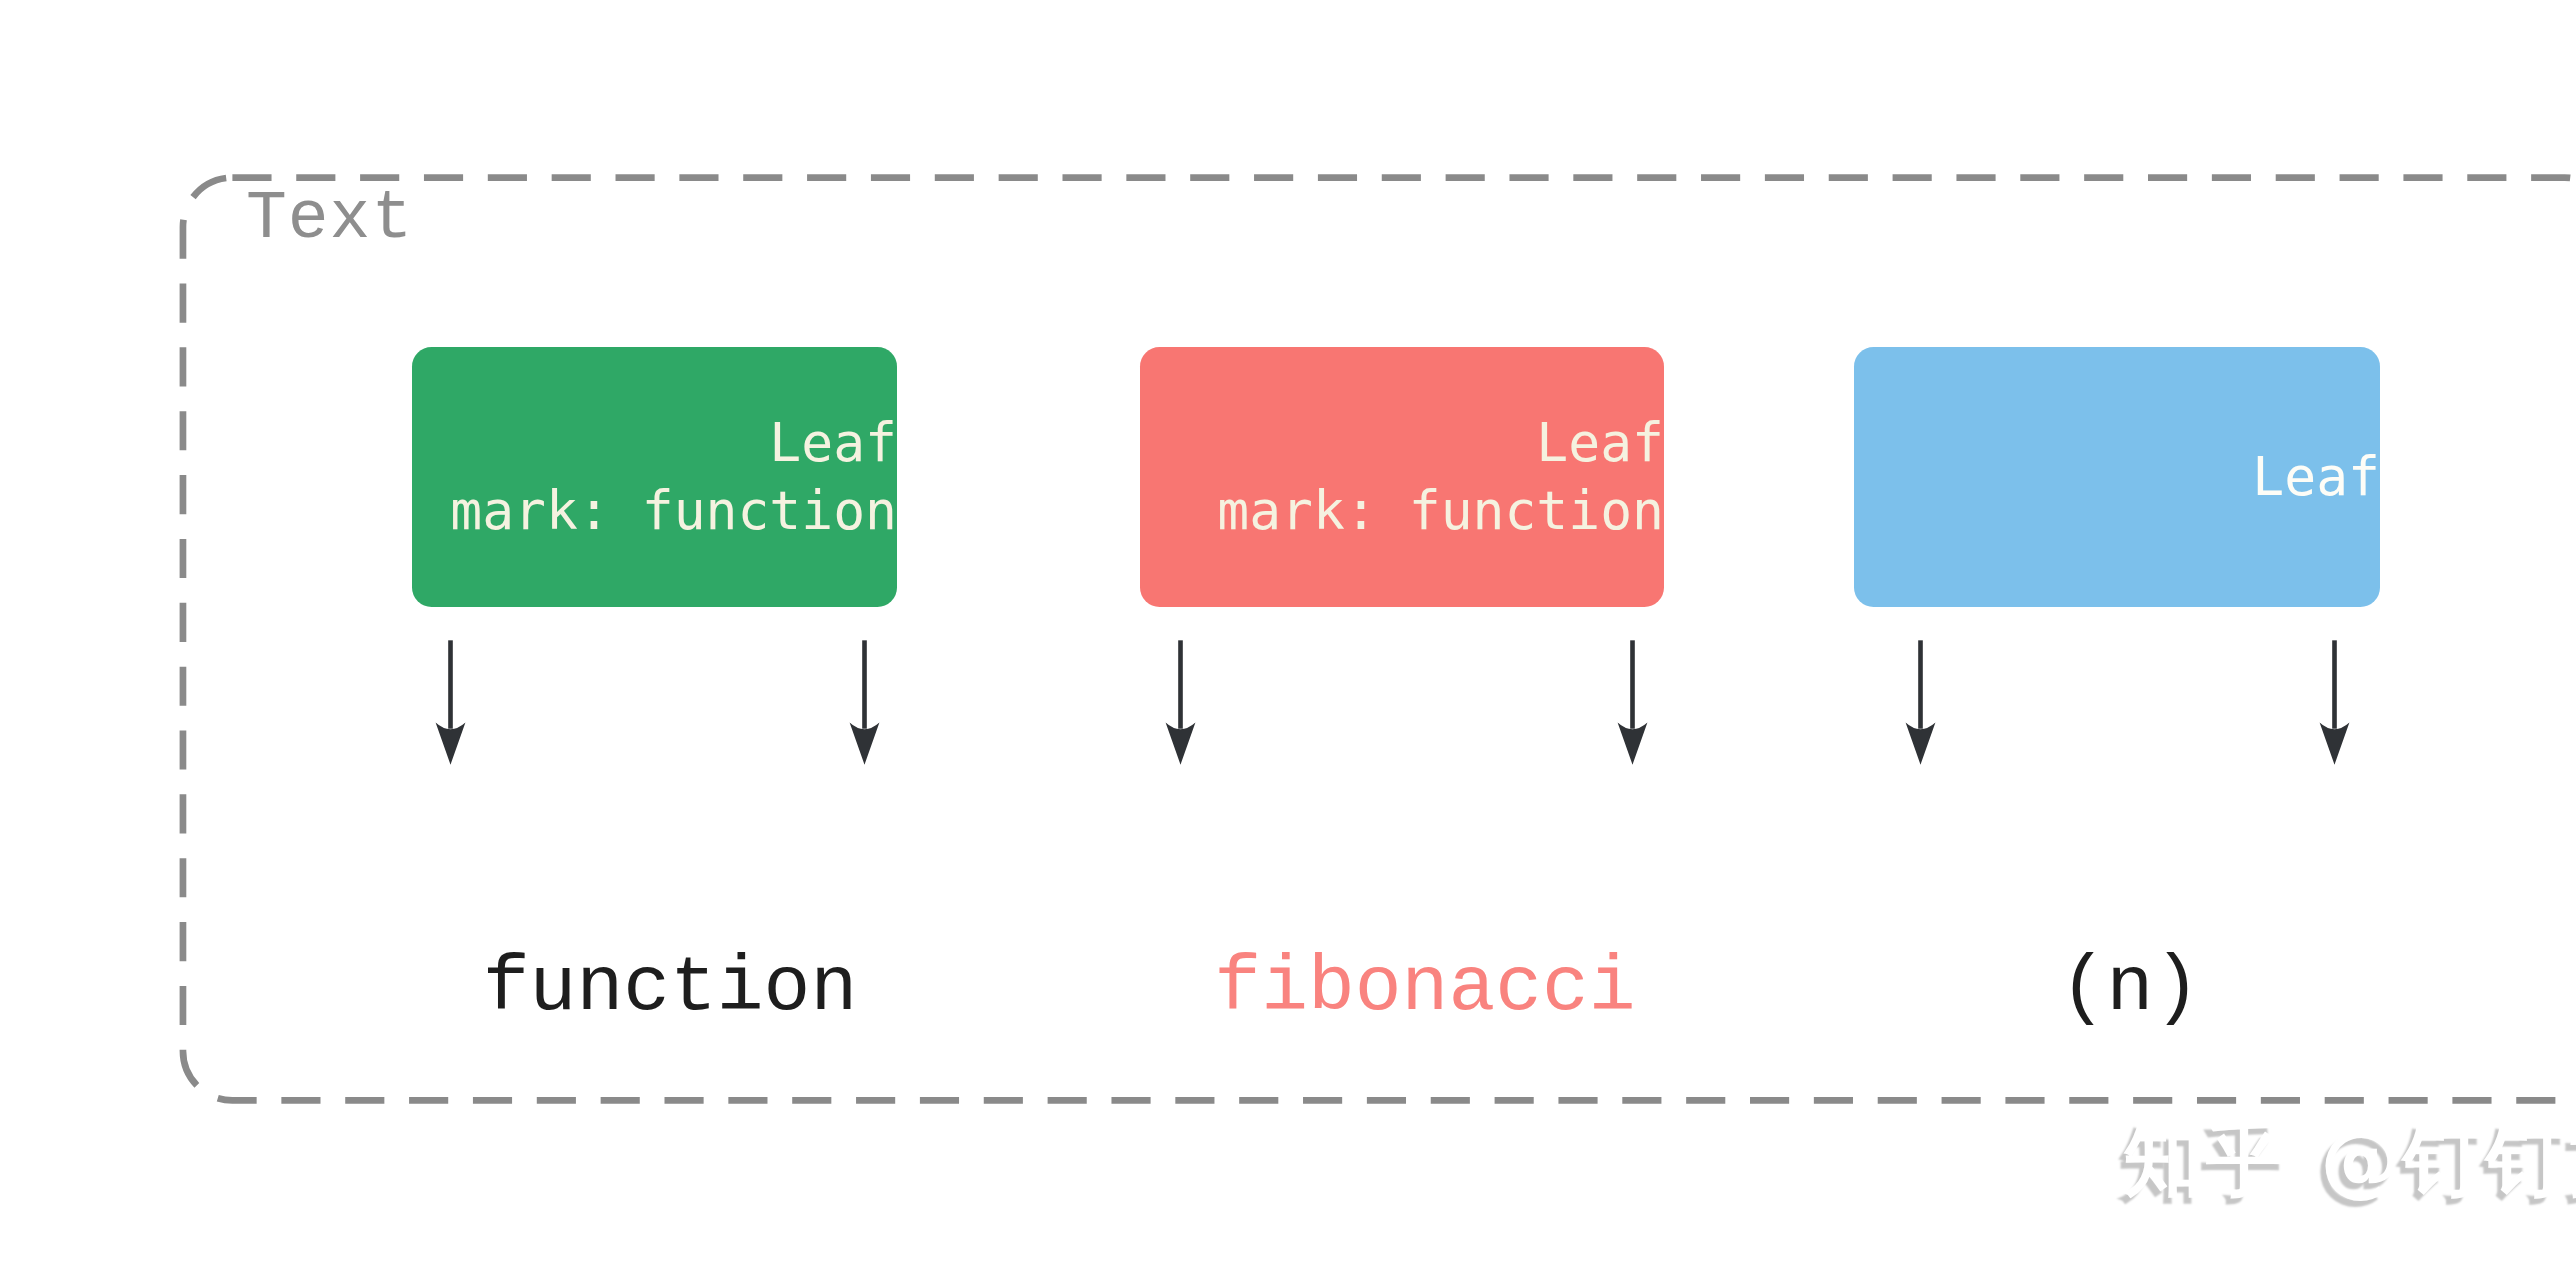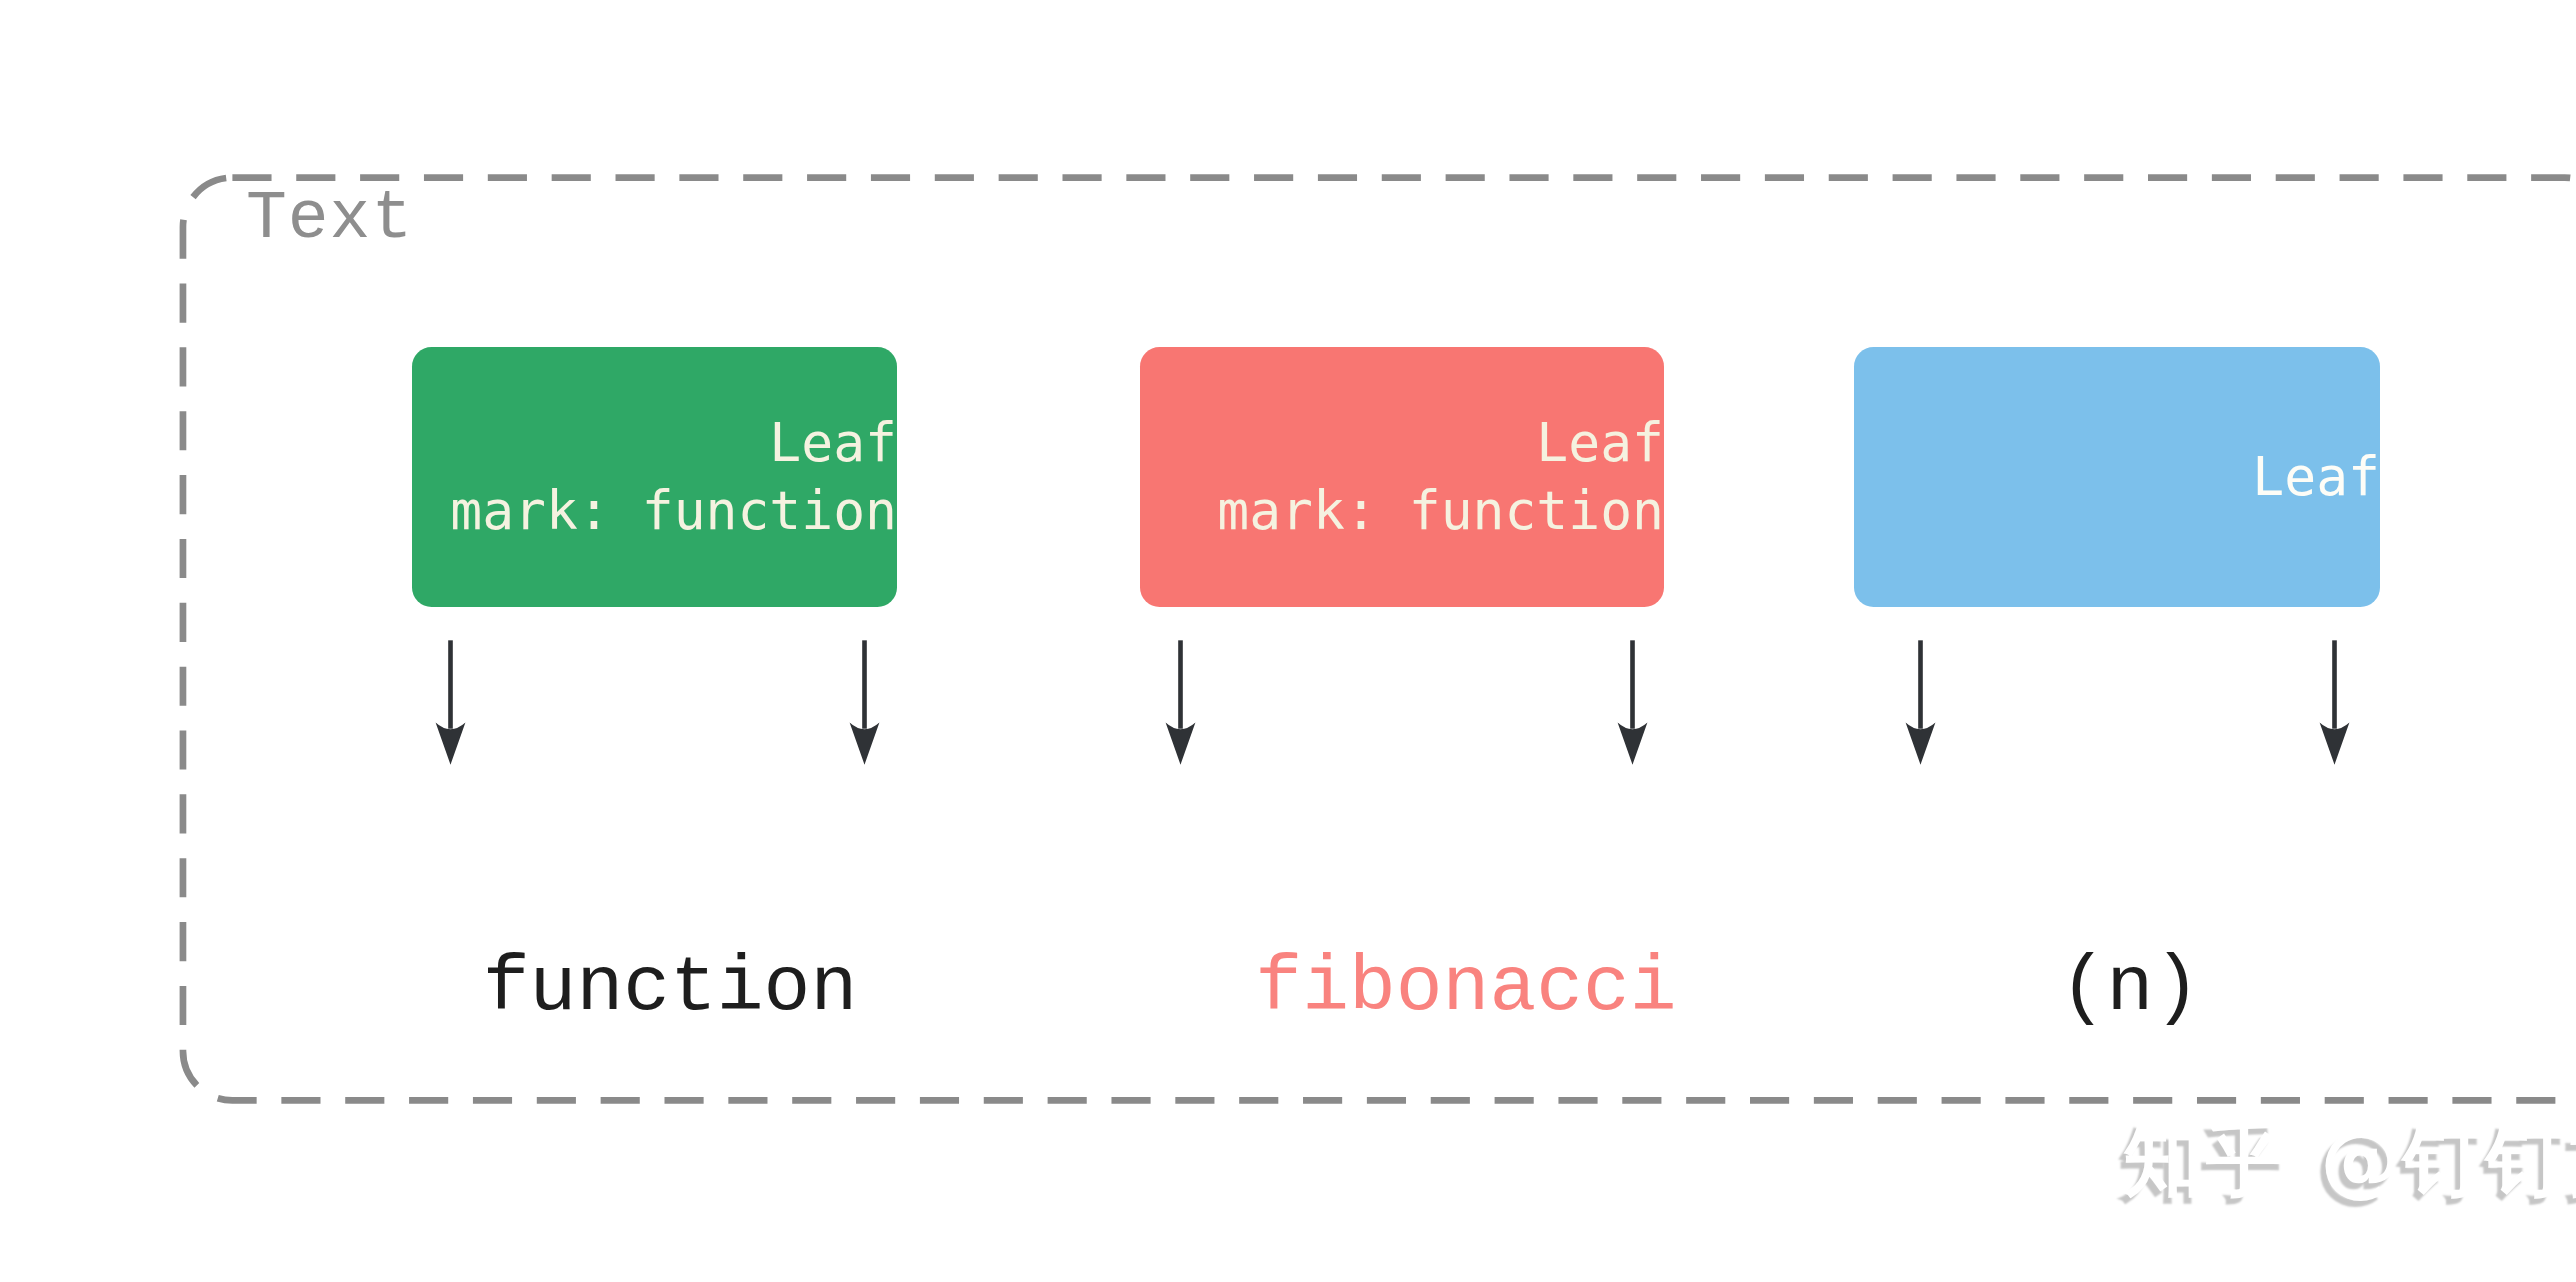--- a/index.html
+++ b/index.html
@@ -59,21 +59,21 @@
     position: absolute;
     top: 918px;
     transform: translateX(-50%);
     font-size: 78px;
     line-height: 1.1;
     font-family: Liberation Mono, monospace;
     white-space: nowrap;
     margin-top: 28px;
   }
   .token--function  { left: 670px; }
-  .token--fibonacci { left: 1466px; }
+  .token--fibonacci { left: 1425px; }
   .token--arguments { left: 2130px; }
   .watermark {
     position: absolute;
     left: 2123px;
     top: 1112px;
     font-size: 80px;
     line-height: 1.2;
     font-weight: bold;
     font-family: "DejaVu Sans", sans-serif;
     letter-spacing: 3.1px;

